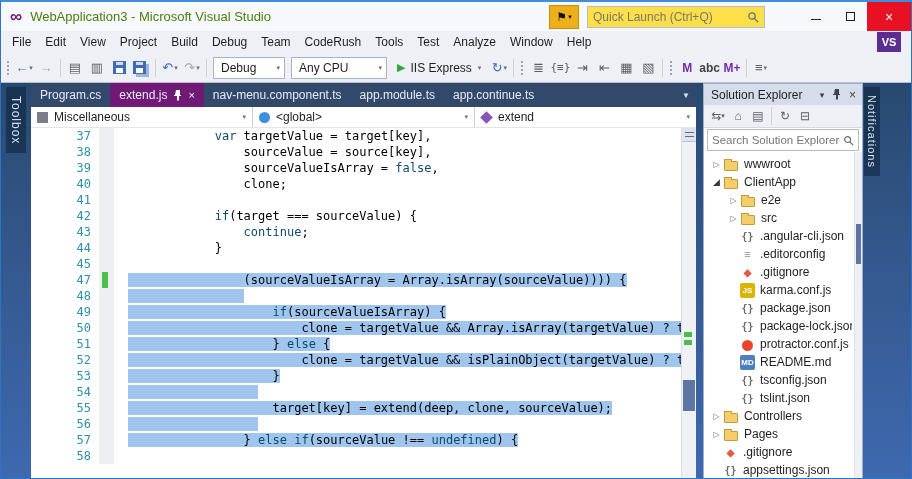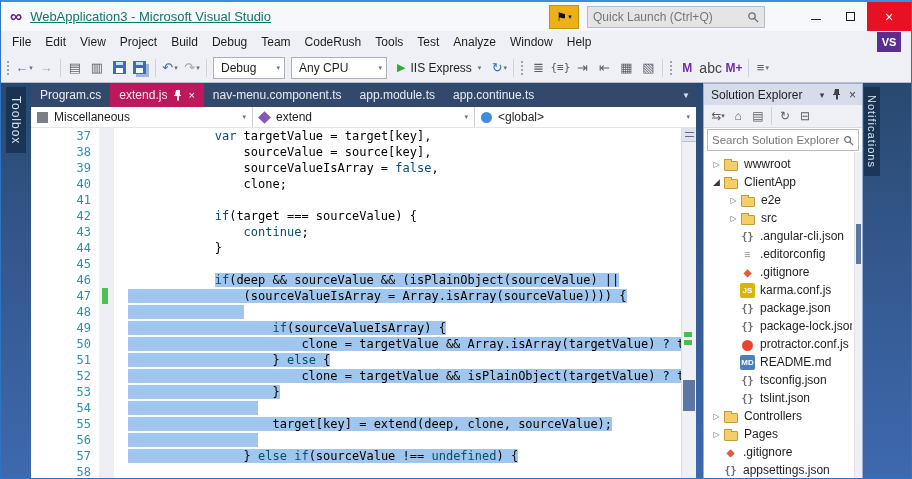--- a/index.html
+++ b/index.html
@@ -8,27 +8,27 @@
 
   .window {
     position: relative; width: 912px; height: 479px; overflow: hidden;
     background:#EFF0F5; border:1px solid #2D74C4; border-top:2px solid #3E8EDE;
     display:flex; flex-direction:column;
   }
 
   
   .titlebar { height:29px; background:#F7F8FB; display:flex; align-items:center; flex:none; }
   .vslogo { color:#68217A; font-size:17px; font-weight:bold; margin:0 8px 0 9px; }
-  .title-text { font-size:13px; color:#0f766e; white-space:nowrap;text-decoration:underline; }
+  .title-text { font-size:13px; color:#4d7c0f; white-space:nowrap; }
   .tb-spacer { flex:1; }
   .flag-btn { width:30px; height:24px; background:#EDB01A; border:1px solid #C49208;
     display:flex; align-items:center; justify-content:center; margin-right:8px; }
   .flag-btn .flag { font-size:12px; color:#111; }
   .flag-btn .caret { font-size:7px; color:#111; margin-left:1px; }
-  .quick-launch { width:178px; height:22px; background:#e5e5e5; border:1px solid #B6BCC9;
+  .quick-launch { width:178px; height:22px; background:#fde047; border:1px solid #B6BCC9;
     display:flex; align-items:center; padding:0 5px; margin-right:34px; }
   .quick-launch .ql-text { flex:1; font-size:12px; color:#767676; white-space:nowrap; overflow:hidden; }
   .winbtns { display:flex; height:100%; }
   .winbtn { width:34px; height:100%; display:flex; align-items:center; justify-content:center; }
   .winbtn.close { width:44px; background:#E81123; color:#fff; font-size:14px; }
   .glyph-min { width:10px; height:1px; background:#1e1e1e; display:block; margin-top:6px; }
   .glyph-restore { width:9px; height:9px; border:1px solid #1e1e1e; display:block; }
 
   
   .menubar { height:22px; background:#EFF0F5; display:flex; align-items:center; flex:none; }
@@ -52,37 +52,37 @@
   .icon-save::after  { content:''; position:absolute; left:3px; top:1px; width:7px; height:3px; background:#CFE0F5; }
   .saveall { box-shadow:3px 3px 0 #9FB6DA; margin-right:4px; }
   .combo { height:22px; background:#fff; border:1px solid #ACB0BF; display:flex; align-items:center;
     padding:0 4px 0 7px; margin:0 3px; }
   .combo .lbl { font-size:12px; color:#1e1e1e; white-space:nowrap; }
   .combo .caret { font-size:7px; color:#6B6F78; margin-left:8px; }
   .run-btn { height:22px; display:flex; align-items:center; padding:0 5px; margin:0 2px; }
   .run-btn .play { color:#2FA83C; font-size:11px; margin-right:5px; }
   .run-btn .lbl { font-size:12px; color:#1e1e1e; white-space:nowrap; }
   .run-btn .caret { font-size:7px; color:#6B6F78; margin-left:6px; }
-  .abc { font-size:14px; font-weight:normal; color:#444; letter-spacing:0; }
+  .abc { font-size:12px; font-weight:bold; color:#444; letter-spacing:0; }
 
   
   .main { flex:1; display:flex; overflow:hidden;
     background:linear-gradient(180deg,#28496F 0%, #34588E 45%, #3E69AF 100%); }
   .side-strip { flex:none; display:flex; flex-direction:column; align-items:center; }
   .side-strip.left { width:30px; }
   .side-strip.right { width:18px; }
   .vtab { writing-mode:vertical-rl; color:#D9E2F2; font-size:12px; letter-spacing:1px;
     background:rgba(13,32,56,0.55); padding:9px 3px; margin-top:4px; border-radius:0 0 1px 1px; }
   .side-strip.right .vtab { font-size:11px; padding:8px 2px; }
 
   
   .editor { width:665px; flex:none; display:flex; flex-direction:column; background:#fff; }
   .tabstrip { height:24px; background:#33496B; display:flex; align-items:stretch; flex:none; }
   .tab { display:flex; align-items:center; padding:0 9px; font-size:12px; color:#E6EBF5; white-space:nowrap; }
-  .tab.active { background:#be185d; }
+  .tab.active { background:#701a75; }
   .tab .pin { margin-left:7px; display:flex; }
   .tab .x { margin-left:6px; font-size:11px; color:#fff; }
   .tablist-caret { margin-left:auto; align-self:center; color:#D9E2F2; font-size:8px; padding:0 6px; }
 
   .navbar { height:21px; background:#fff; border-bottom:1px solid #E3E5EA; display:flex; flex:none; }
   .nav-combo { flex:1; border-right:1px solid #CCCEDB; display:flex; align-items:center; padding:0 6px; }
   .nav-combo:last-child { border-right:none; }
   .nav-combo .ni { margin-right:6px; display:flex; }
   .nav-combo .lbl { font-size:12px; color:#1e1e1e; flex:1; white-space:nowrap; overflow:hidden; }
   .nav-combo .caret { font-size:7px; color:#6B6F78; }
@@ -271,32 +271,32 @@
       <div class="navbar">
         <div class="nav-combo">
           <span class="ni">
               <span class="ni-box"></span>
             </span>
           <span class="lbl">Miscellaneous</span>
           <span class="caret">▾</span>
         </div>
         <div class="nav-combo">
           <span class="ni">
+              <span class="ni-globe"></span>
+            </span>
+          <span class="lbl">&lt;global&gt;</span>
+          <span class="caret">▾</span>
+        </div>
+        <div class="nav-combo">
+          <span class="ni">
               <span class="ni-method"></span>
             </span>
           <span class="lbl">extend</span>
           <span class="caret">▾</span>
         </div>
-        <div class="nav-combo">
-          <span class="ni">
-              <span class="ni-globe"></span>
-            </span>
-          <span class="lbl">&lt;global&gt;</span>
-          <span class="caret">▾</span>
-        </div>
       </div>
       <div class="code-wrap">
         <div class="code-lines">
             <div class="code-line">
               <span class="bp"></span>
               <span class="ln">37</span>
               <span class="chg"></span>
               <span class="tx"><span>            </span><span class="kw">var</span><span> targetValue = target[key],</span></span>
             </div>
             <div class="code-line">
@@ -339,26 +339,20 @@
               <span class="bp"></span>
               <span class="ln">44</span>
               <span class="chg"></span>
               <span class="tx"><span>            }</span></span>
             </div>
             <div class="code-line">
               <span class="bp"></span>
               <span class="ln">45</span>
               <span class="chg"></span>
               <span class="tx"></span>
-            </div>
-            <div class="code-line">
-              <span class="bp"></span>
-              <span class="ln">46</span>
-              <span class="chg"></span>
-              <span class="tx"><span>            </span><span class="kw sel">if</span><span class="sel">(deep &amp;&amp; sourceValue &amp;&amp; (isPlainObject(sourceValue) ||</span></span>
             </div>
             <div class="code-line">
               <span class="bp"></span>
               <span class="ln">47</span>
               <span class="chg on"></span>
               <span class="tx"><span class="sel">                (sourceValueIsArray = Array.isArray(sourceValue)))) {</span></span>
             </div>
             <div class="code-line">
               <span class="bp"></span>
               <span class="ln">48</span>

